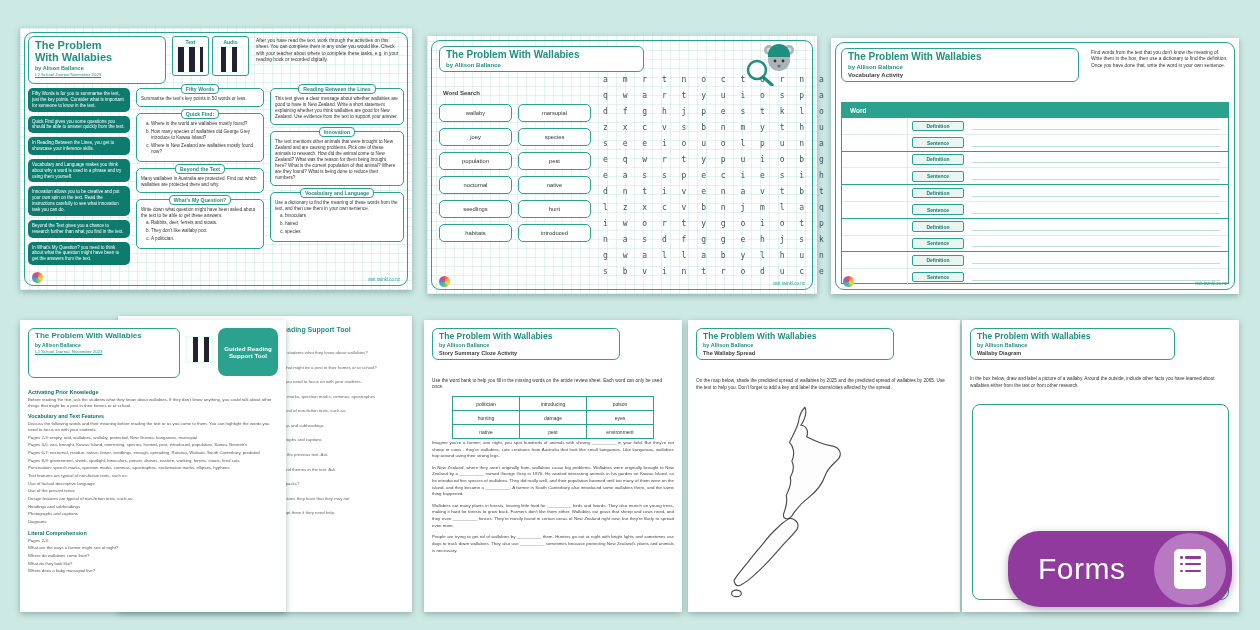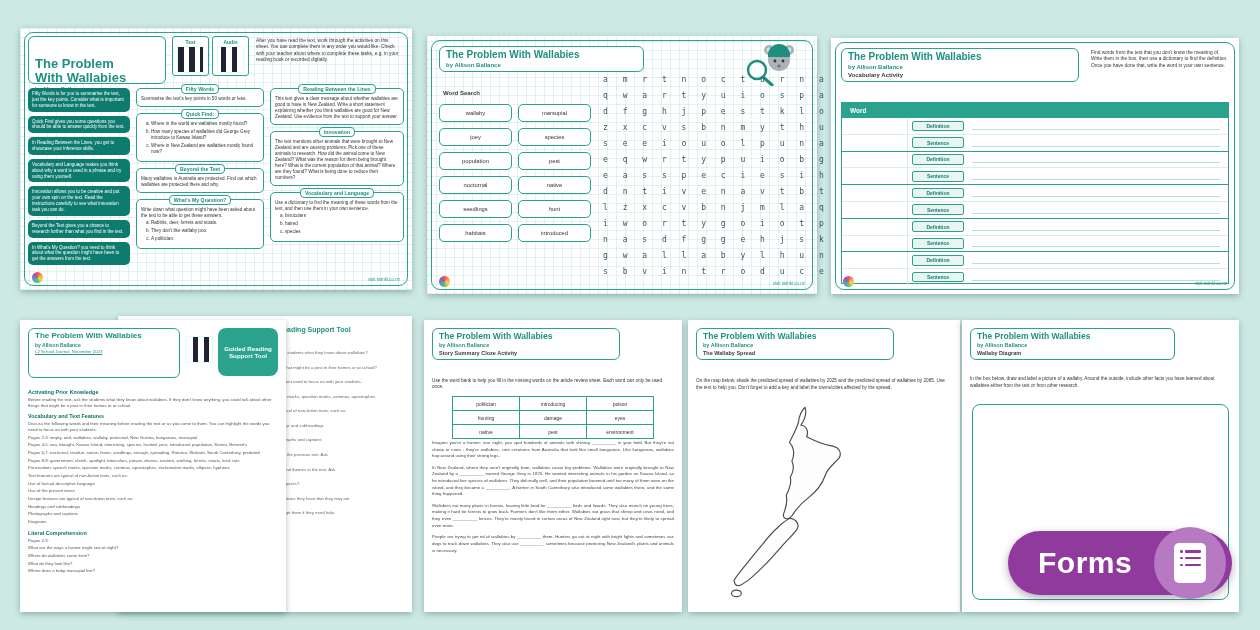--- a/index.html
+++ b/index.html
@@ -26,21 +26,21 @@
   .hbox{position:absolute;border:1.5px solid #2aa28e;border-radius:6px;background:#fff;padding:3px 6px;}
   .htitle{font-weight:bold;color:#1f9180;line-height:1.08;}
   .hauthor{font-weight:bold;color:#1f9180;margin-top:1px;}
   .hlabel{font-weight:bold;color:#3a3a3a;margin-top:2px;}
   .visit{position:absolute;right:12px;bottom:8px;font-size:4.5px;color:#2aa28e;}
   .tw-logo{position:absolute;left:12px;bottom:7px;width:11px;height:11px;border-radius:50%;
     background:conic-gradient(#e94f64,#f7a34b,#f3d54e,#65bf6b,#3fa9c9,#9b59b6,#e94f64);}
 
   
   .p1-header{left:8px;top:8px;width:138px;height:48px;border-width:1px;}
-  .p1-title{font-size:13px;white-space:pre-line;margin-top:17px;}
+  .p1-title{font-size:11px;white-space:pre-line;}
   .p1-author{font-size:5.5px;}
   .p1-journal{font-size:4.3px;color:#1f9180;text-decoration:underline;margin-top:1px;}
   .qrbox{position:absolute;top:8px;width:37px;border:1px solid #2aa28e;border-radius:3px;background:#fff;padding:2px;}
   .qrbox.q1{left:152px;} .qrbox.q2{left:192px;}
   .qrlabel{font-size:5px;font-weight:bold;color:#1f9180;text-align:center;margin-bottom:1px;}
   .qr{display:grid;grid-template-columns:repeat(9,1fr);width:27px;height:27px;margin:0 auto;background:#fff;border:1px solid #dfe;}
   .qr span{display:block;} .qr span.on{background:#223;}
   .p1-intro{position:absolute;left:236px;top:10px;width:146px;font-size:4.8px;color:#333;line-height:1.35;}
   .p1-col{position:absolute;top:60px;}
   .p1-left{left:8px;width:102px;}
@@ -115,22 +115,22 @@
   .p7-map{position:absolute;left:28px;top:84px;}
 
   
   .p8-header{left:8px;top:8px;width:205px;}
   .p8-title{font-size:8.5px;}
   .p8-author{font-size:5.5px;}
   .p8-instr{position:absolute;left:8px;top:56px;width:260px;font-size:4.7px;color:#333;line-height:1.4;}
   .p8-box{position:absolute;left:10px;top:84px;right:10px;bottom:12px;border:1.5px solid #2aa28e;border-radius:8px;background:#fff;}
 
   
-  .forms-badge{position:absolute;left:1008px;top:531px;width:224px;height:64px;background:#8f3a9c;border-radius:32px;
-    box-shadow:0 3px 8px rgba(40,10,50,.35);z-index:10;font-weight:bold;}
+  .forms-badge{position:absolute;left:1008px;top:531px;width:224px;height:76px;background:#8f3a9c;border-radius:32px;
+    box-shadow:0 3px 8px rgba(40,10,50,.35);z-index:10;}
   .forms-label{position:absolute;left:30px;top:50%;transform:translateY(-50%);color:#fff;font-size:30px;letter-spacing:.5px;}
   .forms-circle{position:absolute;right:6px;top:50%;transform:translateY(-50%);width:72px;height:72px;border-radius:50%;
     background:#b679c2;display:flex;align-items:center;justify-content:center;}
   .form-doc{width:32px;height:40px;background:#fff;border-radius:5px;padding-top:7px;}
   .fl{display:block;height:2.6px;background:#8f3a9c;border-radius:1.3px;margin:0 5px 4.2px 11px;position:relative;}
   .fl::before{content:"";position:absolute;left:-5px;top:0;width:2.6px;height:2.6px;background:#8f3a9c;border-radius:50%;}
 </style>
 </head>
 <body>
 

